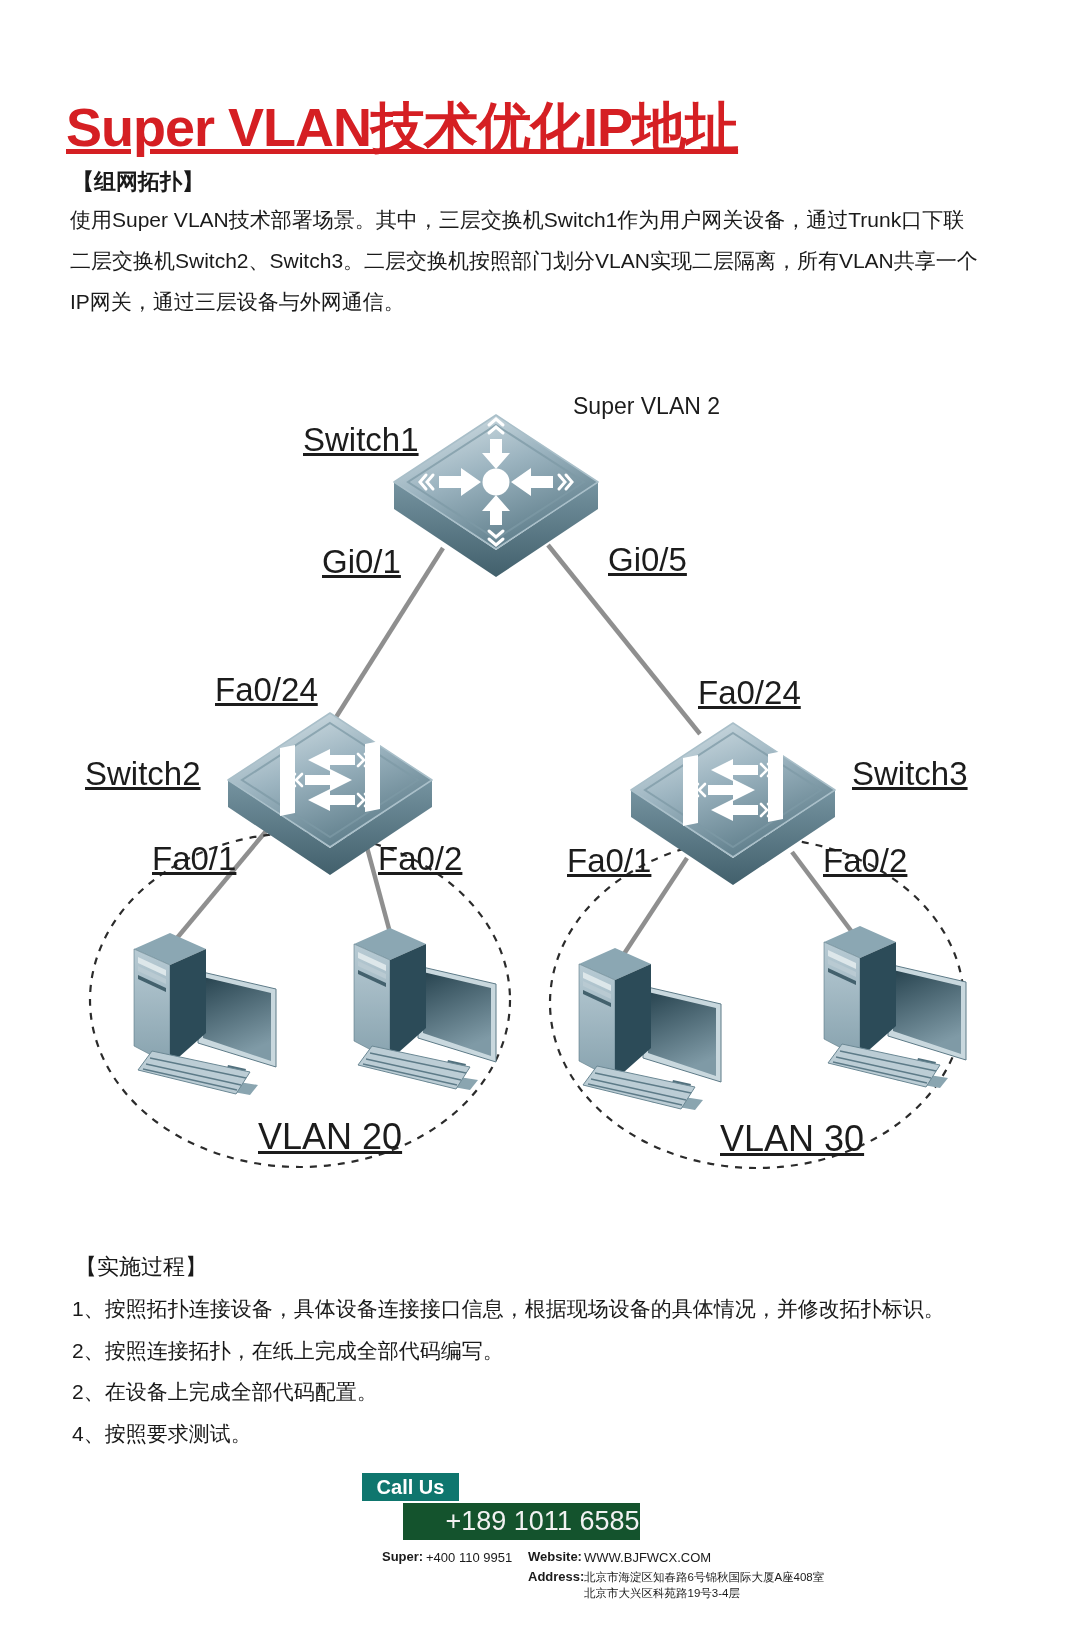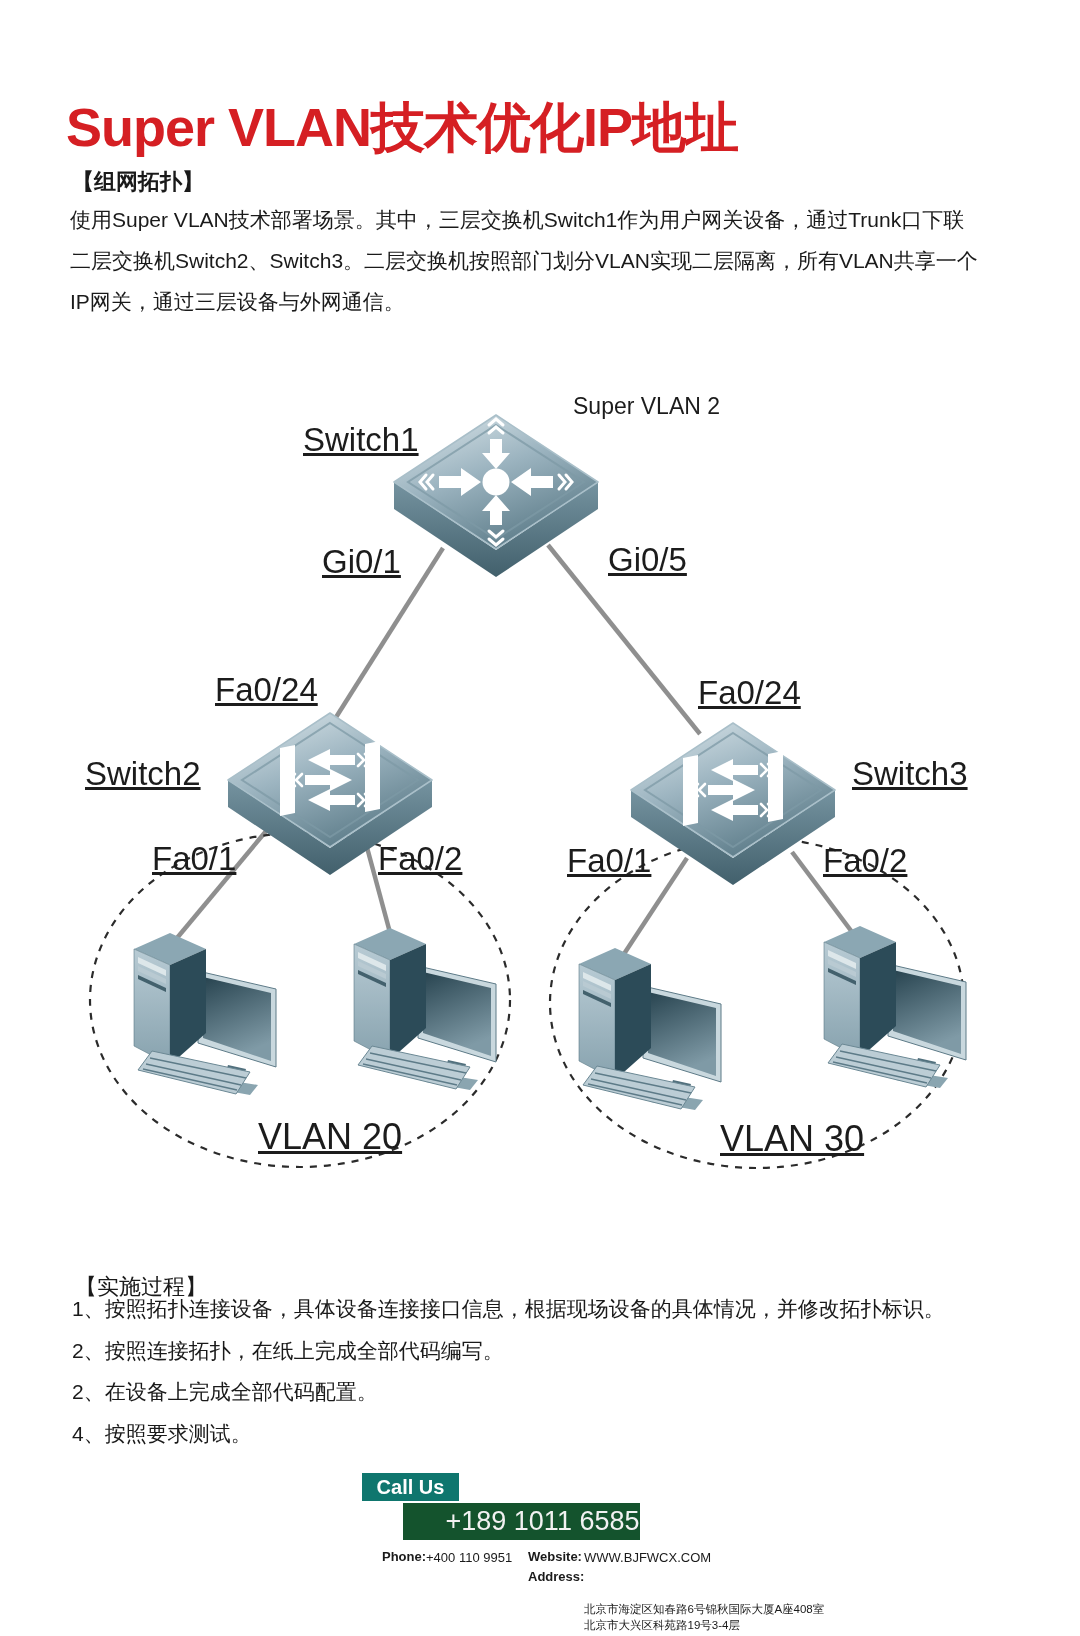--- a/index.html
+++ b/index.html
@@ -4,40 +4,41 @@
 <style>
   html,body{margin:0;padding:0;}
   body{
     width:1080px;height:1636px;background:#ffffff;position:relative;overflow:hidden;
     font-family:"Liberation Sans","DejaVu Sans",sans-serif;color:#1a1a1a;
   }
   .abs{position:absolute;white-space:nowrap;}
   .title{
     left:66px;top:56px;font-size:54px;font-weight:bold;color:#d51f23;
     letter-spacing:-1px;
+    text-decoration:underline;
   }
   .sec-head{font-size:22px;}
   .bold{font-weight:bold;}
   .para{font-size:21px;}
   .step{font-size:21px;}
   .dl{font-size:33px;color:#1c1c1c;text-decoration:underline;}
   .dl-big{font-size:36px;}
   .info-block{left:573px;top:387px;font-size:23px;line-height:39px;color:#1c1c1c;}
   .diagram-svg{position:absolute;left:0;top:0;pointer-events:none;}
   .callus{
     left:362px;top:1473px;width:97px;height:28px;background:#0f766e;color:#ffffff;
     font-size:20px;font-weight:bold;text-align:center;line-height:28px;z-index:3;
   }
   .phonebar{
     left:403px;top:1487px;width:237px;height:37px;background:#14532d;color:#f2f2f2;
     font-size:27px;text-align:center;line-height:37px;z-index:2;padding-left:0;margin-top:16px;
   }
   .phonebar span{padding-left:42px;}
   .fineprint{font-size:13px;}
-  .fineprint-sm{font-size:11.5px;line-height:15px;margin-top:32px;}
+  .fineprint-sm{font-size:11.5px;line-height:15px;}
 </style>
 </head>
 <body>
 
 <div>
 
   <h1 class="abs title">Super VLAN技术优化IP地址</h1>
 
   <div class="abs sec-head bold" style="left:72px;top:167px;">【组网拓扑】</div>
   <div class="abs para" style="left:70px;top:206px;">使用Super VLAN技术部署场景。其中，三层交换机Switch1作为用户网关设备，通过Trunk口下联</div>
@@ -163,32 +164,32 @@
   <div class="abs dl" style="left:852px;top:755px;">Switch3</div>
 
   <div class="abs dl" style="left:152px;top:840px;">Fa0/1</div>
   <div class="abs dl" style="left:378px;top:840px;">Fa0/2</div>
   <div class="abs dl" style="left:567px;top:842px;">Fa0/1</div>
   <div class="abs dl" style="left:823px;top:842px;">Fa0/2</div>
 
   <div class="abs dl dl-big" style="left:258px;top:1116px;">VLAN 20</div>
   <div class="abs dl dl-big" style="left:720px;top:1118px;">VLAN 30</div>
 
-  <div class="abs sec-head" style="left:75px;top:1252px;margin-top:20px;">【实施过程】</div>
+  <div class="abs sec-head" style="left:75px;top:1252px;">【实施过程】</div>
   <div class="abs step" style="left:72px;top:1295px;">1、按照拓扑连接设备，具体设备连接接口信息，根据现场设备的具体情况，并修改拓扑标识。</div>
   <div class="abs step" style="left:72px;top:1337px;">2、按照连接拓扑，在纸上完成全部代码编写。</div>
   <div class="abs step" style="left:72px;top:1378px;">2、在设备上完成全部代码配置。</div>
   <div class="abs step" style="left:72px;top:1420px;">4、按照要求测试。</div>
 
   <div class="abs callus">Call Us</div>
   <div class="abs phonebar">
     <span>+189 1011 6585</span>
   </div>
 
-  <div class="abs fineprint bold" style="left:382px;top:1549px;">Phone:</div>
+  <div class="abs fineprint bold" style="left:382px;top:1549px;">Super:</div>
   <div class="abs fineprint" style="left:426px;top:1550px;">+400 110 9951</div>
   <div class="abs fineprint bold" style="left:528px;top:1549px;">Website:</div>
   <div class="abs fineprint" style="left:584px;top:1550px;">WWW.BJFWCX.COM</div>
   <div class="abs fineprint bold" style="left:528px;top:1569px;">Address:</div>
   <div class="abs fineprint-sm" style="left:584px;top:1570px;">北京市海淀区知春路6号锦秋国际大厦A座408室</div>
   <div class="abs fineprint-sm" style="left:584px;top:1586px;">北京市大兴区科苑路19号3-4层</div>
 
 </div>
 
 </body></html>

